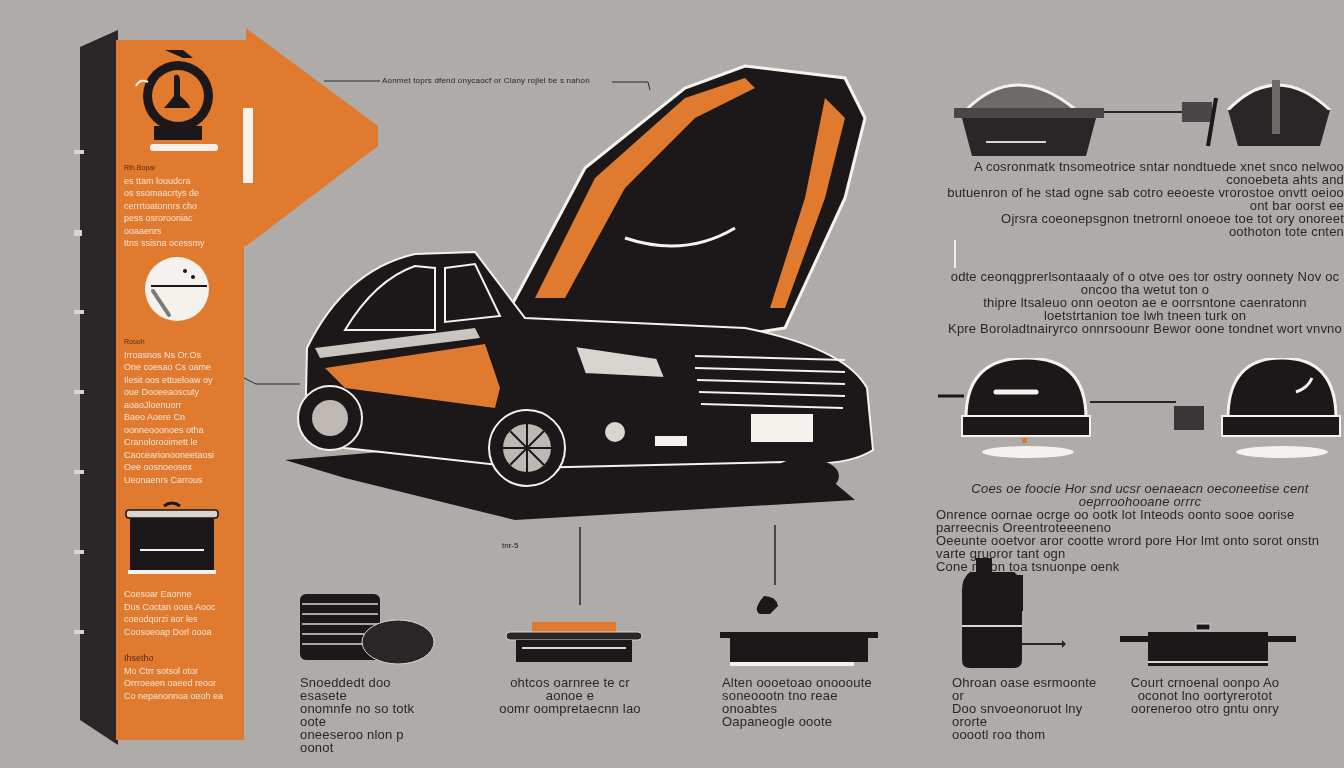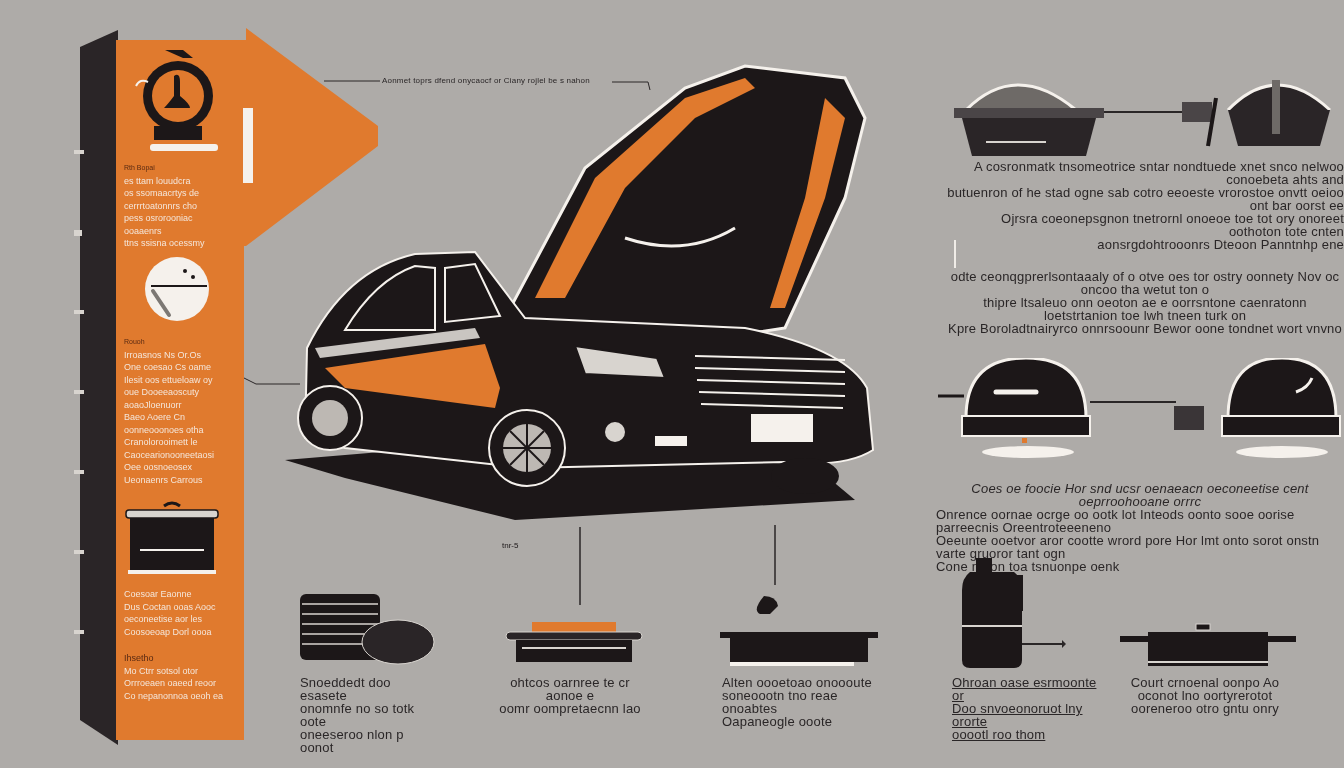--- a/index.html
+++ b/index.html
@@ -76,21 +76,21 @@
   <path d="M40,6 q8,-6 16,0" stroke="#1c1718" stroke-width="3" fill="none"></path>
   <rect x="2" y="10" width="92" height="8" rx="3" fill="#d8d4cf" stroke="#1c1718" stroke-width="1.5"></rect>
   <rect x="6" y="18" width="84" height="54" fill="#1c1718"></rect>
   <line x1="16" y1="50" x2="80" y2="50" stroke="#f5f1ec" stroke-width="2"></line>
   <rect x="4" y="70" width="88" height="4" fill="#f5f1ec"></rect>
 </svg>
 
 <div class="abs otxt" style="left:124px;top:588px;width:112px;">
   <div>Coesoar Eaonne</div>
   <div>Dus Coctan ooas  Aooc</div>
-  <div>oeconeetise aor les</div>
+  <div>coeodqorzi aor les</div>
   <div>Coosoeoap Dorl oooa</div>
 </div>
 <div class="abs otxt" style="left:124px;top:652px;width:112px;">
   <div style="color:#5a2a12;">Ihsetho</div>
   <div>Mo Ctrr sotsol otor</div>
   <div>Orrroeaen oaeed reoor</div>
   <div>Co nepanonnoa oeoh ea</div>
 </div>
 
 <svg class="abs" style="left:322px;top:72px;" width="340" height="24">
@@ -204,21 +204,20 @@
   <line x1="270" y1="28" x2="262" y2="76" stroke="#1c1718" stroke-width="4"></line>
   <path d="M282,40 Q330,-10 384,40" fill="#2a2527" stroke="#f5f1ec" stroke-width="3"></path>
   <polygon points="282,40 384,40 374,76 292,76" fill="#2a2527"></polygon>
   <rect x="326" y="10" width="8" height="54" fill="#6e6a67"></rect>
 </svg>
 
 <div class="abs txt" style="left:946px;top:160px;width:398px;text-align:right;">
   <div>A cosronmatk tnsomeotrice sntar nondtuede xnet snco nelwoo conoebeta ahts and</div>
   <div>butuenron of he stad ogne sab cotro eeoeste vrorostoe onvtt oeioo ont bar oorst ee</div>
   <div>Ojrsra coeonepsgnon tnetrornl onoeoe toe tot ory onoreet oothoton tote cnten</div>
-  <div>aonsrgdohtrooonrs Dteoon Panntnhp ene</div>
 </div>
 
 <div class="abs" style="left:954px;top:240px;width:2px;height:28px;background:#f0ece7;"></div>
 
 <div class="abs txt" style="left:946px;top:270px;width:398px;text-align:center;">
   <div>odte ceonqgprerlsontaaaly of o otve oes tor ostry oonnety Nov oc oncoo tha wetut ton o</div>
   <div>thipre ltsaleuo onn oeoton ae e oorrsntone caenratonn loetstrtanion toe lwh tneen turk on</div>
   <div>Kpre Boroladtnairyrco onnrsoounr Bewor oone tondnet wort vnvno</div>
 </div>
 
@@ -245,21 +244,21 @@
 </div>
 
 <svg class="abs" style="left:956px;top:556px;" width="110" height="116">
   <rect x="20" y="2" width="16" height="14" fill="#1c1718"></rect>
   <path d="M14,16 h44 q8,6 8,18 v70 q0,8 -8,8 h-44 q-8,0 -8,-8 v-70 q0,-12 8,-18z" fill="#1c1718"></path>
   <path d="M56,22 h8 v30 h-8" stroke="#1c1718" stroke-width="6" fill="none"></path>
   <line x1="6" y1="70" x2="66" y2="70" stroke="#d8d4cf" stroke-width="2"></line>
   <line x1="66" y1="88" x2="106" y2="88" stroke="#2a2627" stroke-width="2"></line>
   <polygon points="106,84 110,88 106,92" fill="#2a2627"></polygon>
 </svg>
-<div class="abs txt" style="left:952px;top:676px;width:150px;text-decoration:underline;">
+<div class="abs txt" style="left:952px;top:676px;width:150px;">
   <div>Ohroan oase esrmoonte or</div>
   <div>Doo snvoeonoruot lny ororte</div>
   <div>ooootl roo thom</div>
 </div>
 
 <svg class="abs" style="left:1118px;top:622px;" width="180" height="50">
   <rect x="78" y="2" width="14" height="6" fill="#1c1718" stroke="#d8d4cf" stroke-width="1"></rect>
   <rect x="30" y="10" width="120" height="4" fill="#1c1718"></rect>
   <rect x="2" y="14" width="176" height="6" fill="#1c1718"></rect>
   <rect x="30" y="20" width="120" height="24" fill="#1c1718"></rect>

